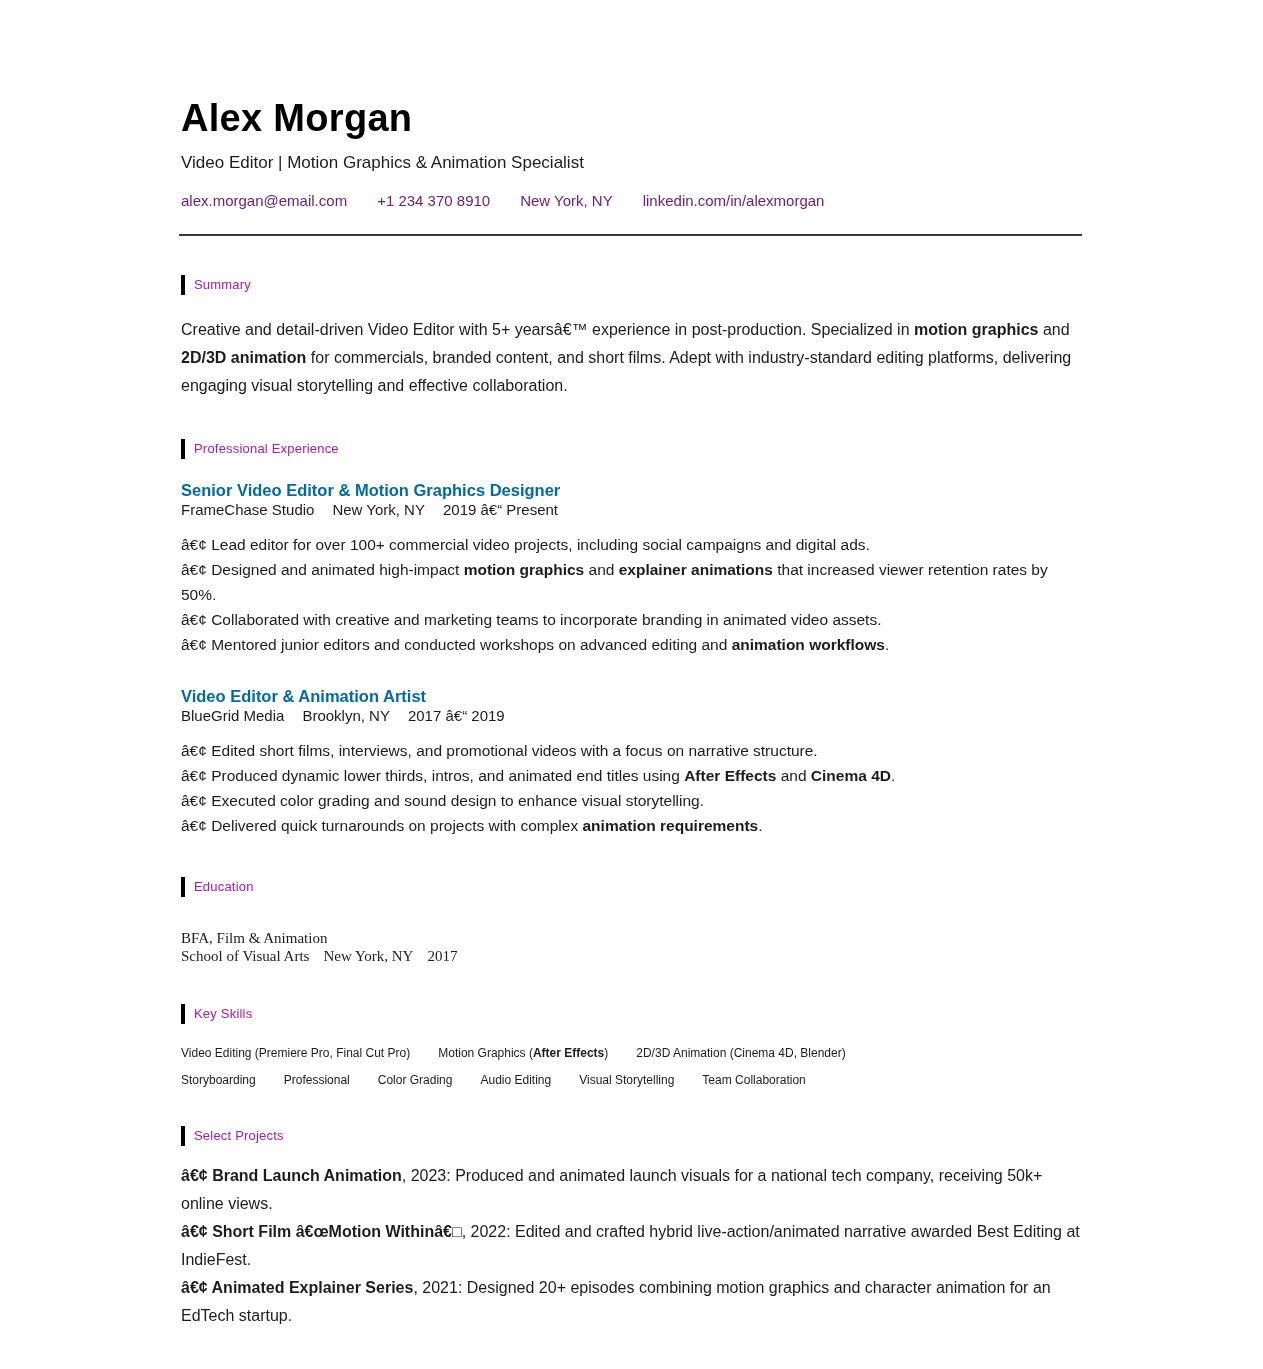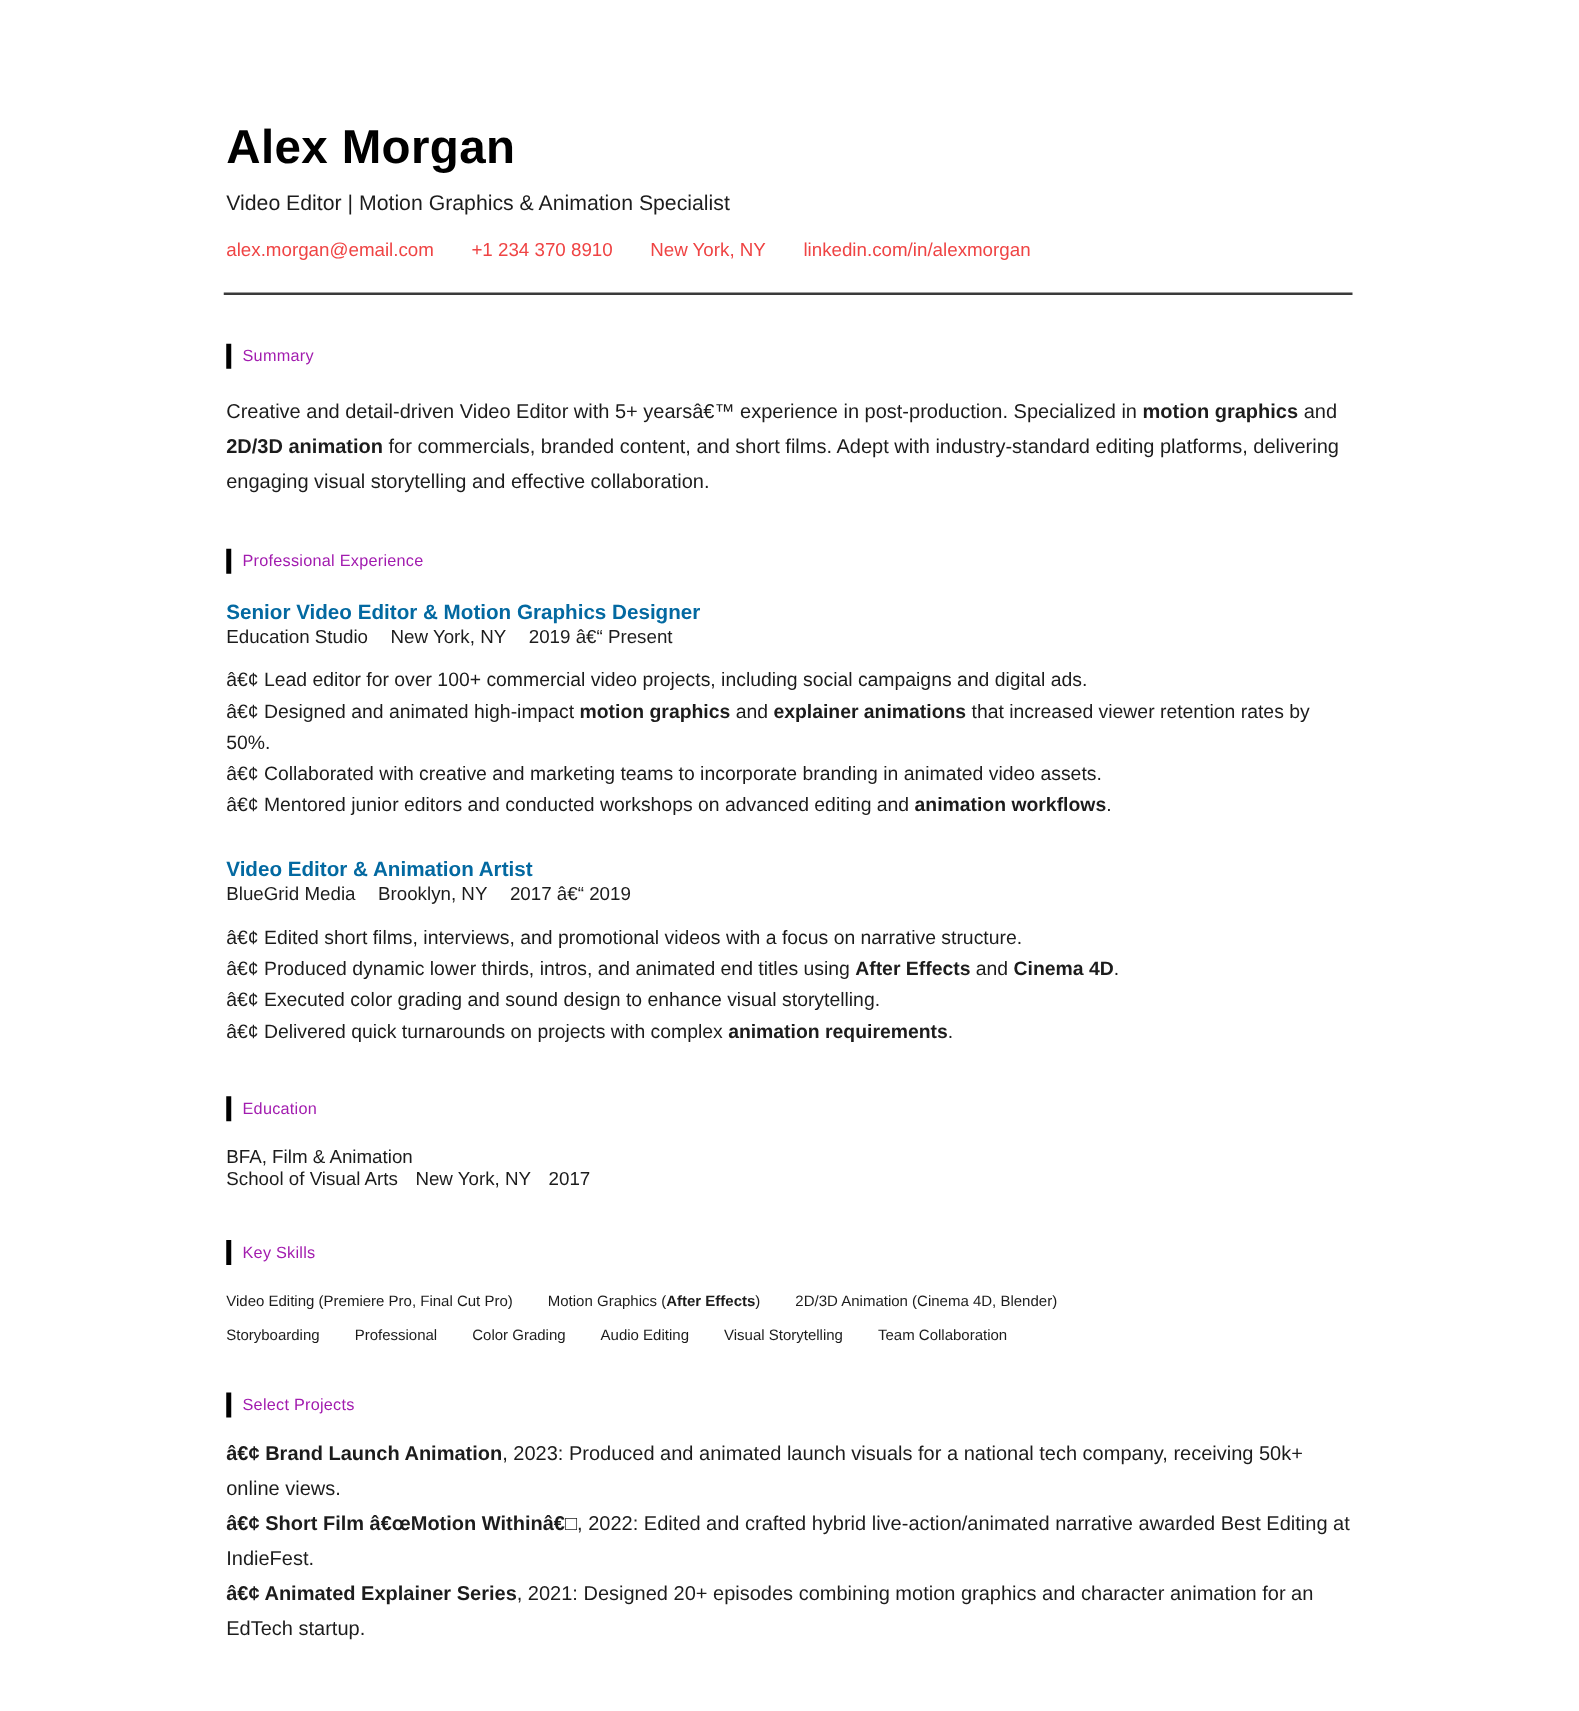--- a/index.html
+++ b/index.html
@@ -30,21 +30,21 @@
   .subtitle {
     margin-top: 13px;
     font-size: 17px;
     color: #1c1c1c;
   }
   .contact-row {
     margin-top: 19px;
     display: flex;
     gap: 30px;
     font-size: 15px;
-    color: #ef4444;
+    color: #701a75;
     white-space: nowrap;
   }
   .rule {
     margin-top: 25px;
     border: none;
     border-top: 2.5px solid #3a3a3a;
     width: 903px;
     margin-left: -2px;
   }
 
@@ -92,21 +92,21 @@
     line-height: 19px;
     white-space: nowrap;
   }
   .bullets { margin-top: 13px; }
   .bullet {
     font-size: 15.5px;
     line-height: 25px;
   }
 
   
-  .edu { margin-top: 20px; }
+  .edu { margin-top: 32px; font-family: Liberation Serif, serif; }
   .edu-degree { font-size: 15px; line-height: 18px; }
   .edu-meta {
     display: flex;
     gap: 14px;
     font-size: 15px;
     line-height: 18px;
     white-space: nowrap;
   }
 
   
@@ -154,21 +154,21 @@
 
     <section>
       <div class="section-head">
         <span class="section-bar"></span>
         <h2>Professional Experience</h2>
       </div>
 
       <div class="job">
         <div class="job-title">Senior Video Editor &amp; Motion Graphics Designer</div>
         <div class="job-meta">
-          <span>Education Studio</span>
+          <span>FrameChase Studio</span>
           <span>New York, NY</span>
           <span>2019 â€“ Present</span>
         </div>
         <div class="bullets">
           <div class="bullet"><span>â€¢ Lead editor for over 100+ commercial video projects, including social campaigns and digital ads.</span></div>
           <div class="bullet"><span>â€¢ Designed and animated high-impact </span><span class="b">motion graphics</span><span> and </span><span class="b">explainer animations</span><span> that increased viewer retention rates by 50%.</span></div>
           <div class="bullet"><span>â€¢ Collaborated with creative and marketing teams to incorporate branding in animated video assets.</span></div>
           <div class="bullet"><span>â€¢ Mentored junior editors and conducted workshops on advanced editing and </span><span class="b">animation workflows</span><span>.</span></div>
         </div>
       </div>

